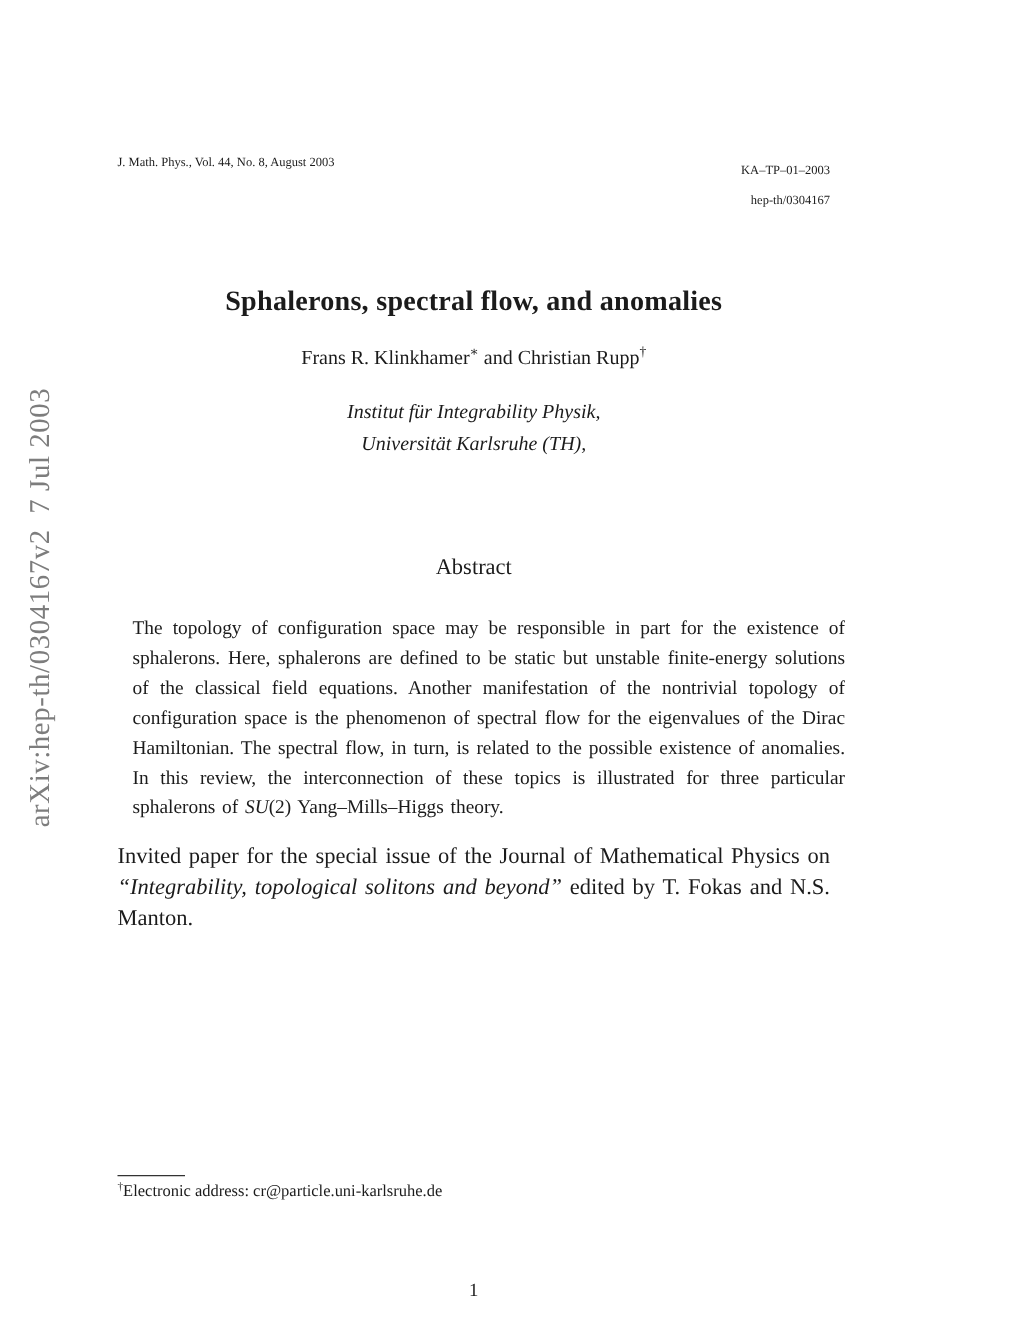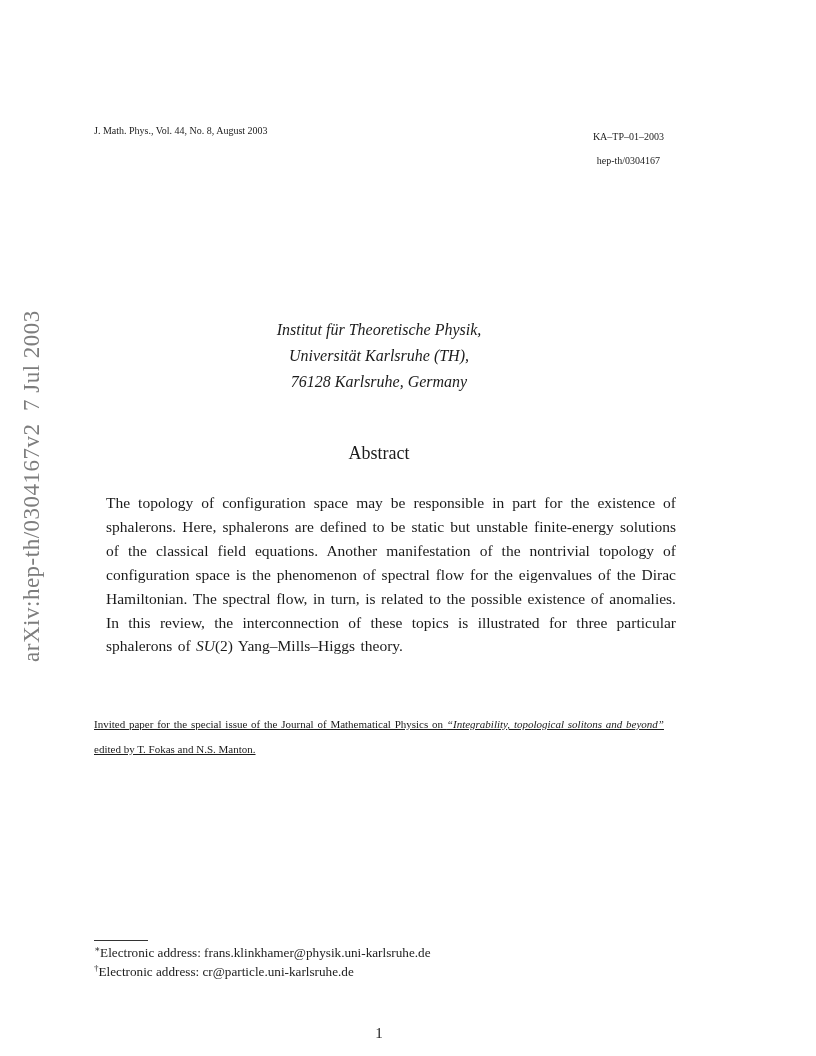--- a/index.html
+++ b/index.html
@@ -34,21 +34,21 @@
     position: absolute;
     top: 125px;
     left: 94px;
     width: 570px;
     display: flex;
     justify-content: space-between;
     align-items: flex-start;
     font-size: 10px;
   }
   .report-ids {
-    text-align: center;
+    text-align: right;
     line-height: 24px;
     margin-left: 37px;
   }
   .title {
     position: absolute;
     top: 228px;
     left: 94px;
     width: 570px;
     margin: 0;
     text-align: center;
@@ -93,28 +93,27 @@
     left: 94px;
     width: 570px;
     margin: 12px;
     text-align: justify;
     font-size: 15.5px;
     line-height: 23.9px;
     word-spacing: 1.5px;
   }
   .invited {
     position: absolute;
-    top: 712px;
+    top: 672px;
     left: 94px;
     width: 570px;
     margin: 0;
     text-align: justify;
-    font-size: 11px;
+    font-size: 18px;
     line-height: 25px;
-    text-decoration: underline;
   }
   .footnote-rule {
     position: absolute;
     top: 940px;
     left: 94px;
     width: 54px;
     border-top: 1.5px solid #333333;
   }
   .footnotes {
     position: absolute;
@@ -144,36 +143,36 @@
   <div class="arxiv-stamp">arXiv:hep-th/0304167v2  7 Jul 2003</div>
 
   <div class="header">
     <div class="journal">J. Math. Phys., Vol. 44, No. 8, August 2003</div>
     <div class="report-ids">
       <div>KA–TP–01–2003</div>
       <div>hep-th/0304167</div>
     </div>
   </div>
 
+  <h1 class="title">Sphalerons, spectral flow, and anomalies</h1>
 
+  <div class="authors"><span>Frans R. Klinkhamer</span><sup>∗</sup><span> and </span><span>Christian Rupp</span><sup>†</sup></div>
 
   <div class="affiliation">
-    <div>Institut für Theoretische Physik,</div>
+    <div>Institut für Integrability Physik,</div>
     <div>Universität Karlsruhe (TH),</div>
-    <div>76128 Karlsruhe, Germany</div>
   </div>
 
   <div class="abstract-heading">Abstract</div>
 
   <p class="abstract-body"><span>The topology of configuration space may be responsible in part for the existence of sphalerons. Here, sphalerons are defined to be static but unstable finite-energy solutions of the classical field equations. Another manifestation of the nontrivial topology of configuration space is the phenomenon of spectral flow for the eigenvalues of the Dirac Hamiltonian. The spectral flow, in turn, is related to the possible existence of anomalies. In this review, the interconnection of these topics is illustrated for three particular sphalerons of </span><span class="math-var">SU</span><span>(2)</span><span> Yang–Mills–Higgs theory.</span></p>
 
   <p class="invited"><span>Invited paper for the special issue of the Journal of Mathematical Physics on </span><i>“Integrability, topological solitons and beyond”</i><span> edited by T. Fokas and N.S. Manton.</span></p>
 
   <div class="footnote-rule"></div>
 
   <div class="footnotes">
-    <div><sup>∗</sup><span>Electronic address: frans.klinkhamer@physik.uni-karlsruhe.de</span></div>
     <div><sup>†</sup><span>Electronic address: cr@particle.uni-karlsruhe.de</span></div>
   </div>
 
   <div class="page-number">1</div>
 
 </div>
 
 </body></html>

